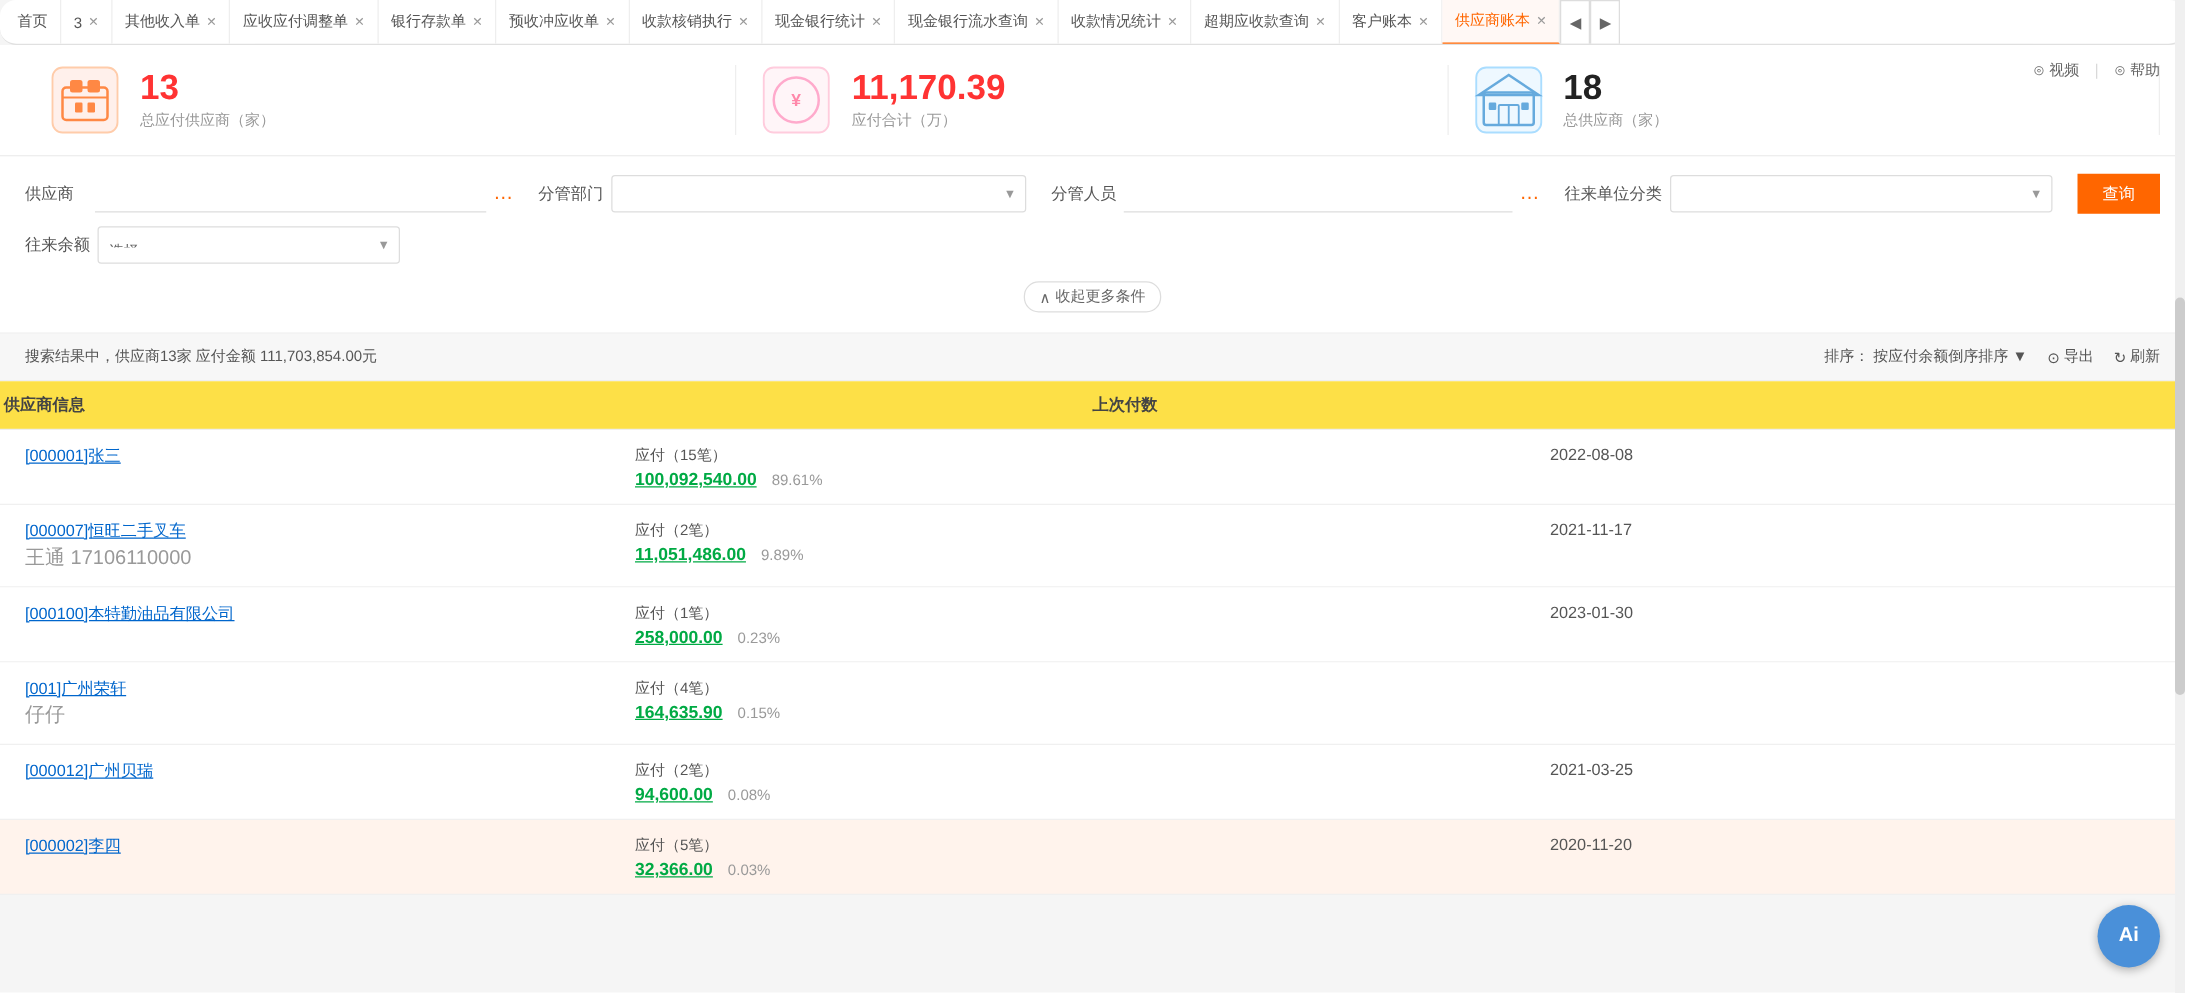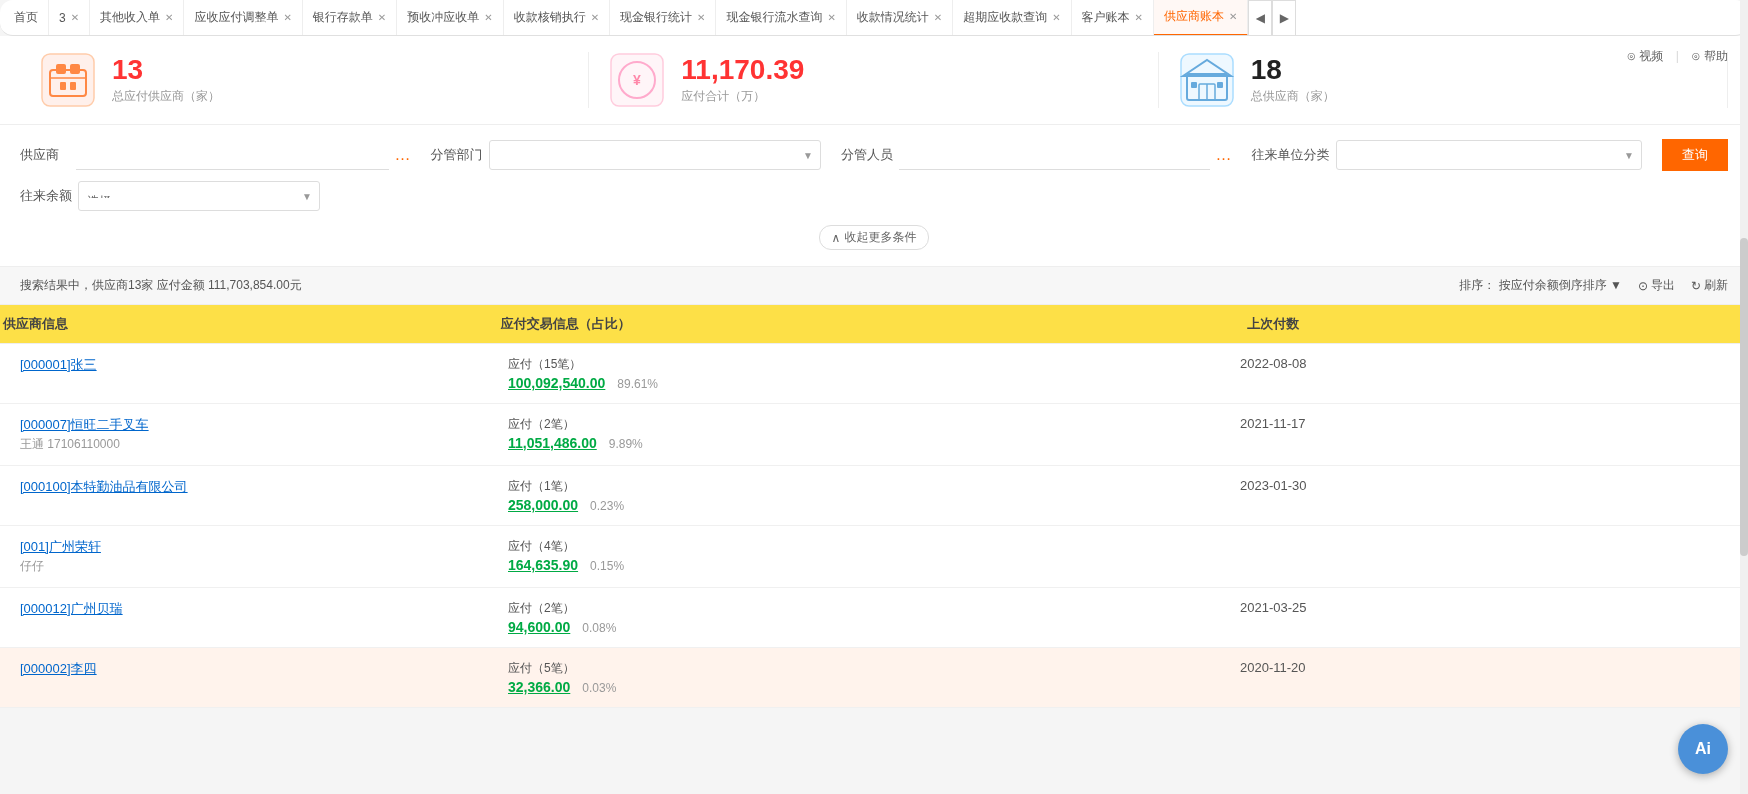--- a/index.html
+++ b/index.html
@@ -249,21 +249,21 @@
     .table-row.highlighted { background: #fff3ec; }
 
     .supplier-name {
       color: #0066cc;
       text-decoration: underline;
       cursor: pointer;
       font-size: 13px;
     }
     .supplier-contact {
       color: #999;
-      font-size: 12px;
+      font-size: 16px;
       margin-top: 2px;
     }
 
     .trans-label { color: #555; font-size: 12px; }
     .trans-amount {
       color: #00aa44;
       font-size: 14px;
       font-weight: bold;
       margin-top: 2px;
       text-decoration: underline;
@@ -486,21 +486,20 @@
       <span>↻</span>
       <span>刷新</span>
     </div>
   </div>
 </div>
 
 <div class="data-table">
 
   <div class="table-header">
     <div class="col-supplier">供应商信息</div>
-    <div class="col-transaction">应付交易信息（占比）</div>
     <div class="col-lastpay">上次付数</div>
   </div>
 
   <div class="table-row" id="row1">
     <div class="col-supplier">
       <div class="supplier-name">[000001]张三</div>
     </div>
     <div class="col-transaction">
       <div class="trans-label">应付（15笔）</div>
       <div class="trans-row">

